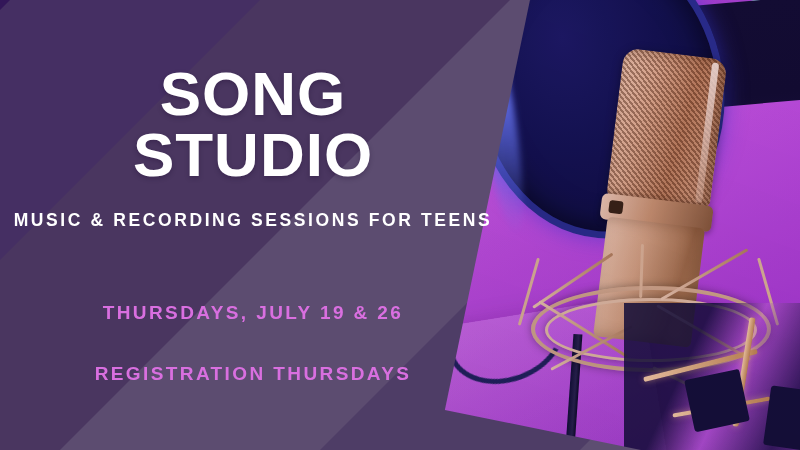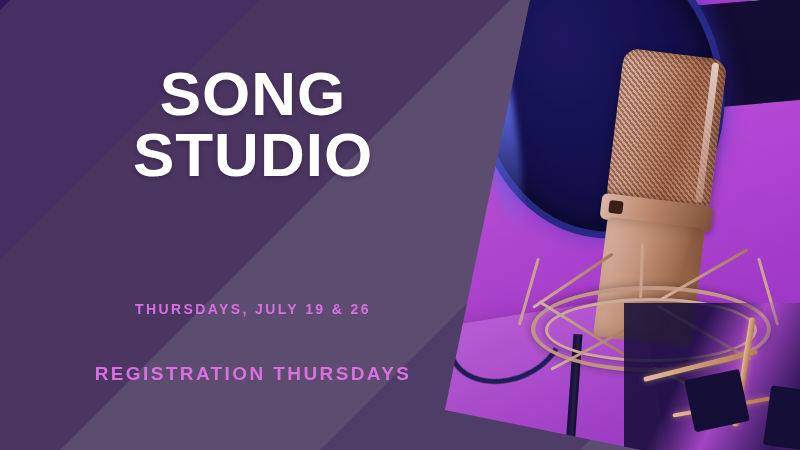--- a/index.html
+++ b/index.html
@@ -250,21 +250,21 @@
     position:absolute;
     left:0; right:0; top:196px;
     font-size:17.5px;
     font-weight:600;
     letter-spacing:2.6px;
     color:#ffffff;
   }
   .dates {
     position:absolute;
     left:0; right:0; top:285px;
-    font-size:14px;
+    font-size:19px;
     font-weight:600;
     letter-spacing:2.4px;
     line-height:1.45;
     color:#d96fe0;
   }
   .register {
     position:absolute;
     left:0; right:0; top:349px;
     font-size:19px;
     font-weight:600;
@@ -335,19 +335,20 @@
 
       <div class="photo-tint"></div>
     </div>
   </div>
 
   <div class="text-col">
     <div class="title">
       <span class="l1">SONG</span>
       <span class="l2">STUDIO</span>
     </div>
+    <div class="subtitle">MUSIC &amp; RECORDING SESSIONS FOR TEENS</div>
     <div class="dates">
       <div>THURSDAYS, JULY 19 &amp; 26</div>
     </div>
     <div class="register">REGISTRATION THURSDAYS</div>
   </div>
 
 </div>
 
 </body></html>

